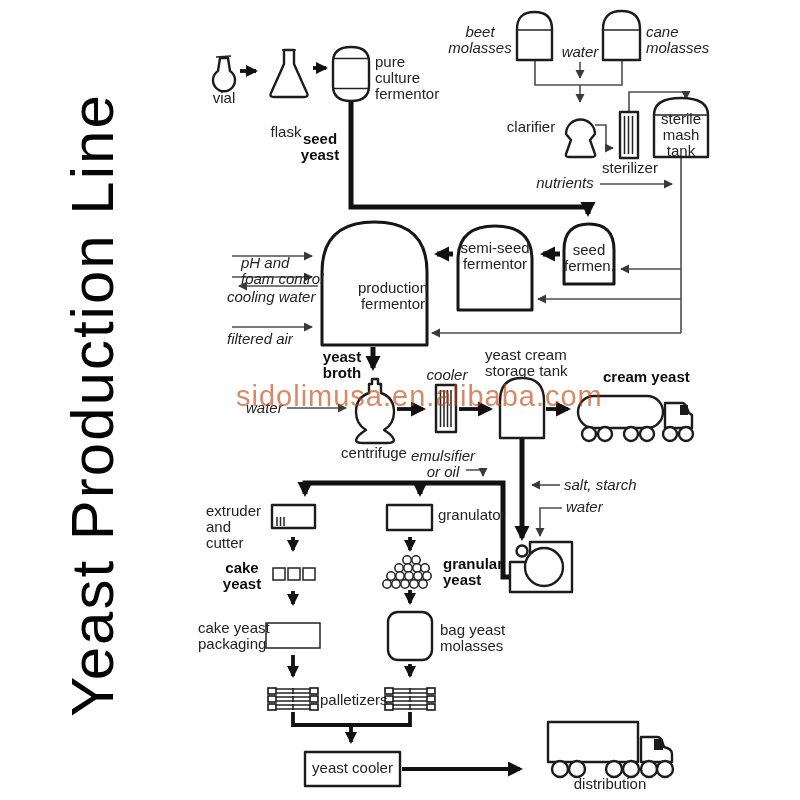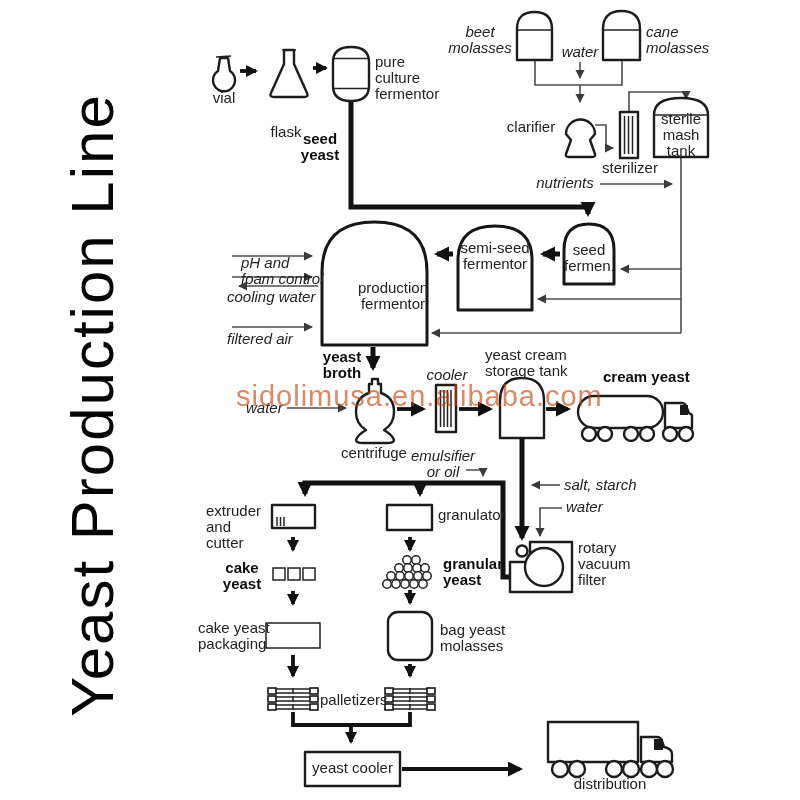--- a/index.html
+++ b/index.html
@@ -283,23 +283,20 @@
 <div class="lbl i" style="left:246px;top:400px;width:42px;">water</div>
 <div class="lbl c" style="left:339px;top:445px;width:70px;">centrifuge</div>
 <div class="lbl c" style="left:424px;top:367px;width:46px;font-style:italic;">cooler</div>
 <div class="lbl" style="left:485px;top:347px;width:90px;">yeast cream
 storage tank</div>
 <div class="lbl b" style="left:603px;top:369px;width:90px;">cream yeast</div>
 <div class="lbl r i" style="left:408px;top:448px;width:70px;">emulsifier
 or oil</div>
 <div class="lbl i" style="left:564px;top:477px;width:95px;">salt, starch</div>
 <div class="lbl i" style="left:566px;top:499px;width:50px;">water</div>
-<div class="lbl" style="left:578px;top:540px;width:70px;">rotary
-vacuum
-filter</div>
 <div class="lbl" style="left:206px;top:503px;width:62px;">extruder
 and cutter</div>
 <div class="lbl" style="left:438px;top:507px;width:76px;">granulator</div>
 <div class="lbl r b" style="left:220px;top:560px;width:44px;">cake
 yeast</div>
 <div class="lbl b" style="left:443px;top:556px;width:66px;">granular
 yeast</div>
 <div class="lbl" style="left:198px;top:620px;width:72px;">cake yeast
 packaging</div>
 <div class="lbl" style="left:440px;top:622px;width:74px;">bag yeast

